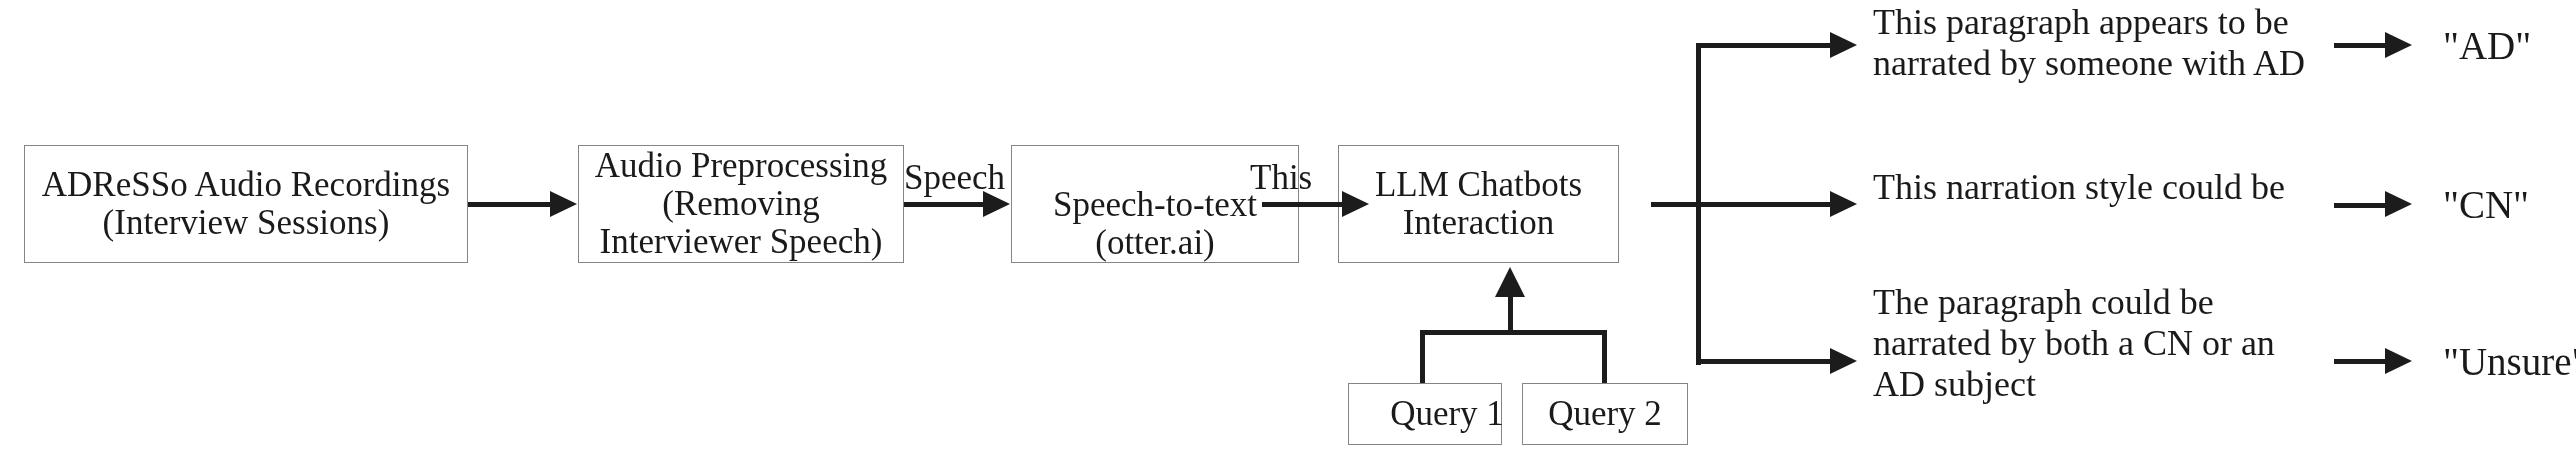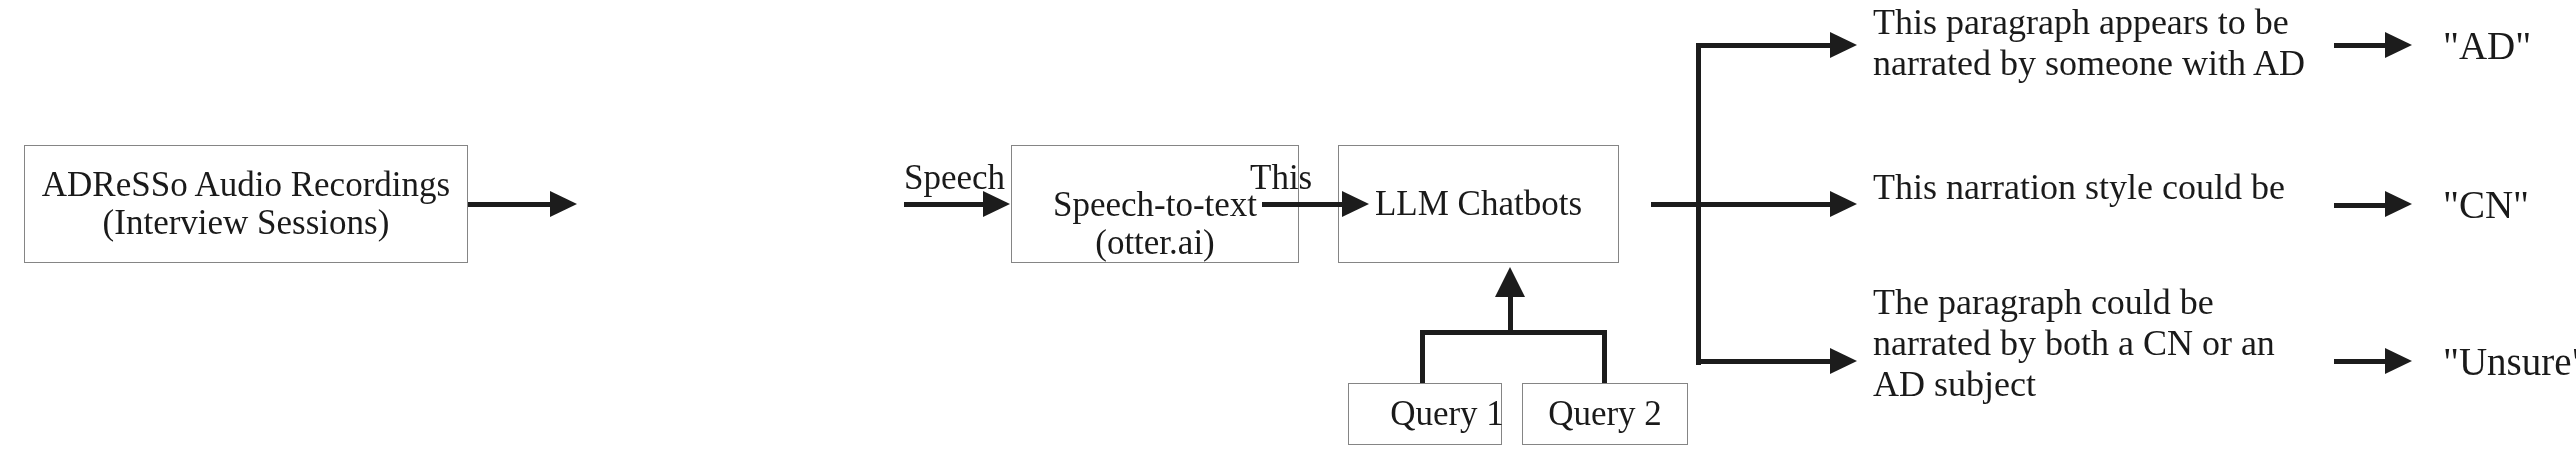--- a/index.html
+++ b/index.html
@@ -53,28 +53,34 @@
 </head>
 <body>
 
 <div id="canvas">
 
   <div class="box" style="left:24px;top:145px;width:444px;height:118px;">
     <span>ADReSSo Audio Recordings</span>
     <span>(Interview Sessions)</span>
   </div>
 
+  <div class="box" style="left:578px;top:145px;width:326px;height:118px;">
+    <span>Audio Preprocessing</span>
+    <span>(Removing</span>
+    <span>Interviewer Speech)</span>
+  </div>
 
   <div class="box" style="left:1011px;top:145px;width:288px;height:118px;justify-content:flex-end;">
     <span>Speech-to-text</span>
     <span>(otter.ai)</span>
   </div>
 
   <div class="box" style="left:1338px;top:145px;width:281px;height:118px;">
     <span>LLM Chatbots</span>
+    <span>Interaction</span>
   </div>
 
   <div class="box" style="left:1348px;top:383px;width:154px;height:62px;padding-left:44px;">
     <span>Query 1</span>
   </div>
 
   <div class="box" style="left:1522px;top:383px;width:166px;height:62px;">
     <span>Query 2</span>
   </div>
 

